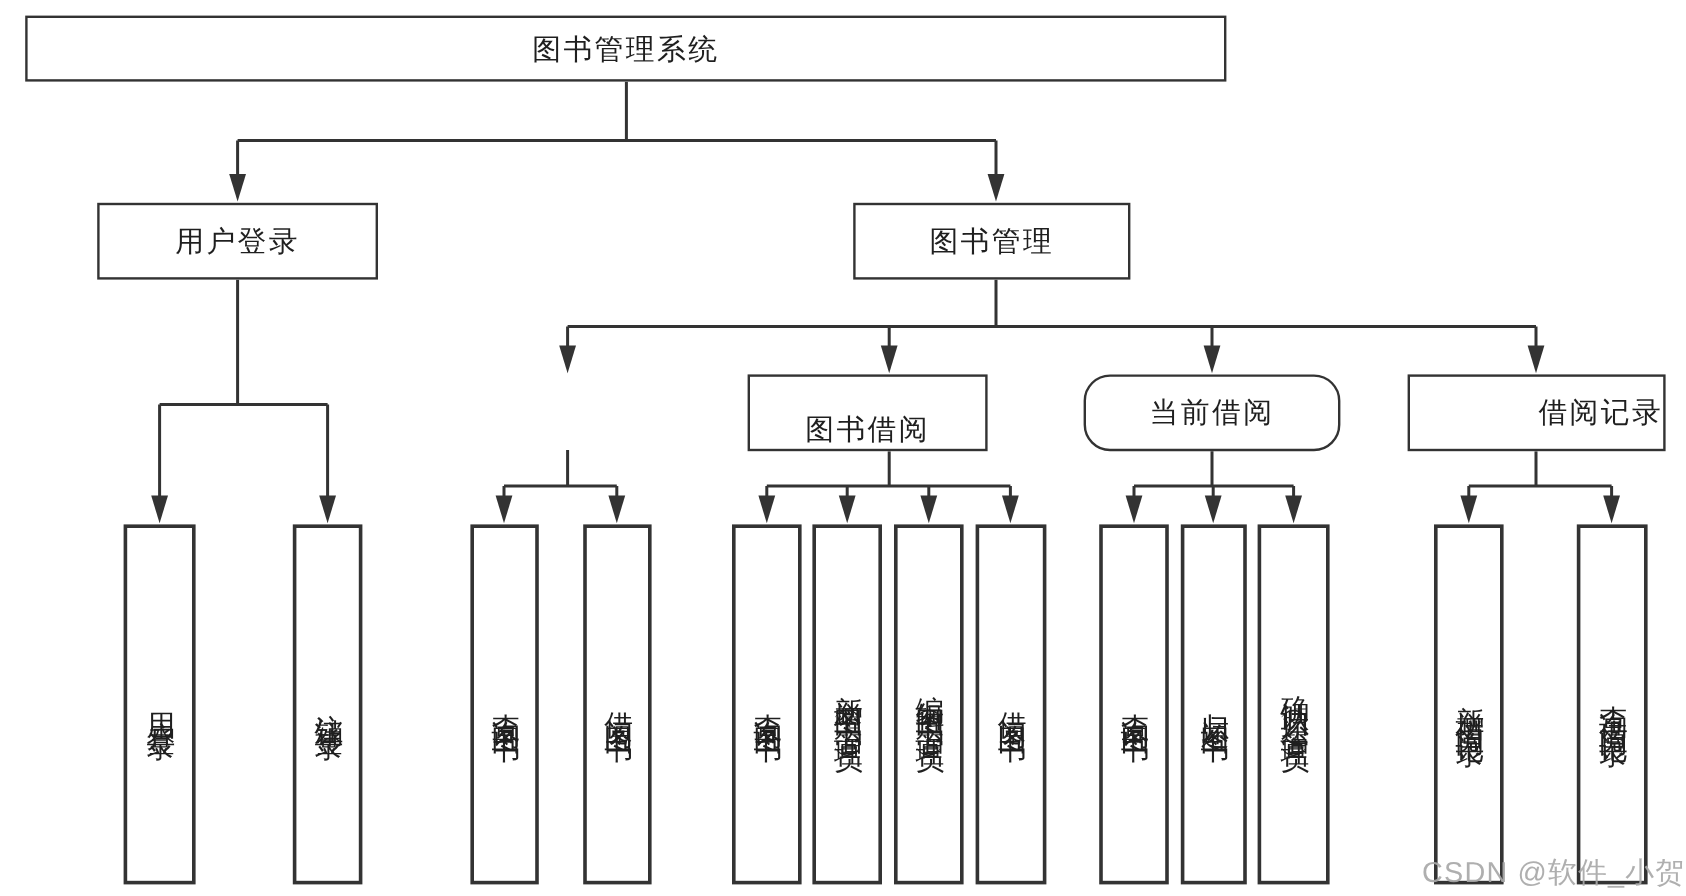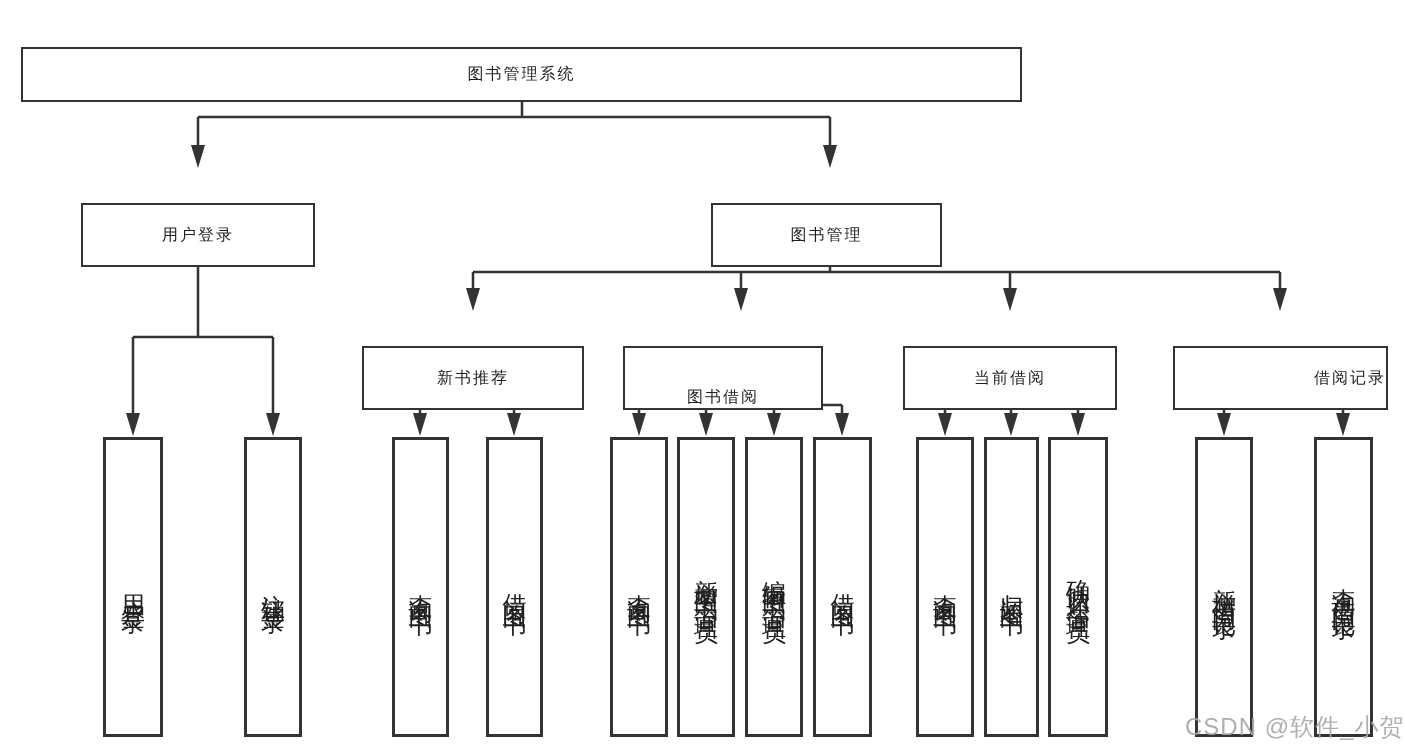--- a/index.html
+++ b/index.html
@@ -24,24 +24,23 @@
     box-sizing: border-box;
     background: #ffffff;
     border: 2.5px solid #333333;
     display: flex;
     align-items: center;
     justify-content: center;
     color: #1f1f1f;
     z-index: 2;
   }
   .h-box {
-    font-size: 16px;
+    font-size: 24px;
     letter-spacing: 2px;
     white-space: nowrap;
-    margin-top: 34px;
   }
   .v-box {
     border-width: 3px;
     top: 437px;
     height: 300px;
   }
   .v-box span {
     writing-mode: vertical-rl;
     text-orientation: mixed;
     font-size: 24px;
@@ -120,27 +119,24 @@
     <span>图书管理系统</span>
   </div>
 
   <div class="box h-box" style="left:81px; top:169px; width:234px; height:64px;">
     <span>用户登录</span>
   </div>
   <div class="box h-box" style="left:711px; top:169px; width:231px; height:64px;">
     <span>图书管理</span>
   </div>
 
-  <div class="box h-box" style="left:362px; top:312px; width:222px; height:64px;">
-    <span>新书推荐</span>
-  </div>
   <div class="box h-box" style="left:623px; top:312px; width:200px; height:64px;align-items:flex-end;">
     <span>图书借阅</span>
   </div>
-  <div class="box h-box" style="left:903px; top:312px; width:214px; height:64px;">
+  <div class="box h-box" style="left:903px; top:312px; width:214px; height:64px;border-radius:22px;">
     <span>当前借阅</span>
   </div>
   <div class="box h-box" style="left:1173px; top:312px; width:215px; height:64px;justify-content:flex-end;">
     <span>借阅记录</span>
   </div>
 
   <div class="box v-box" style="left:103px; width:60px;">
     <span>用户登录</span>
   </div>
   <div class="box v-box" style="left:244px; width:58px;">

